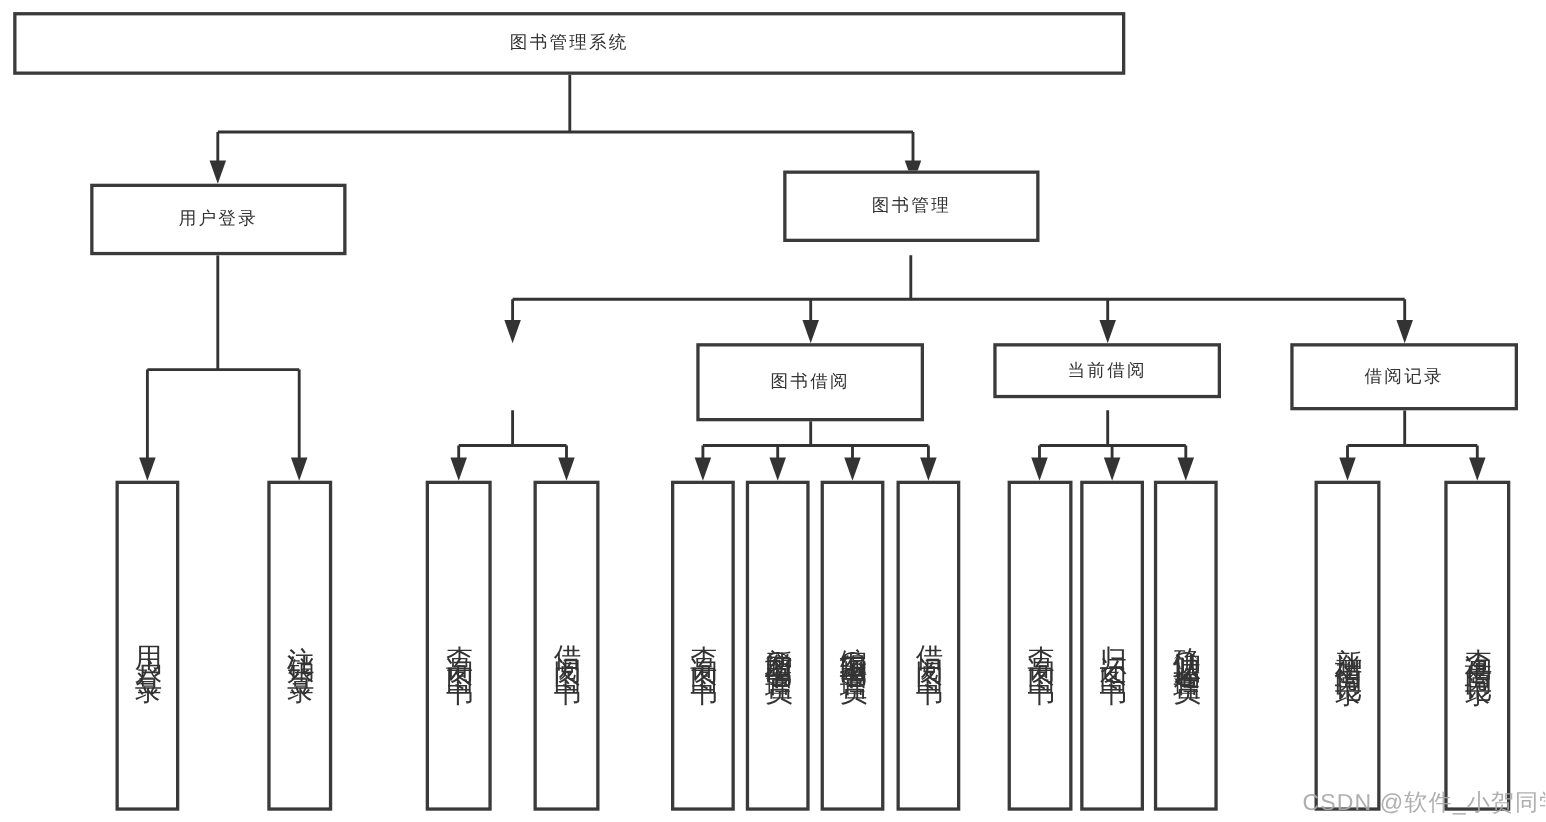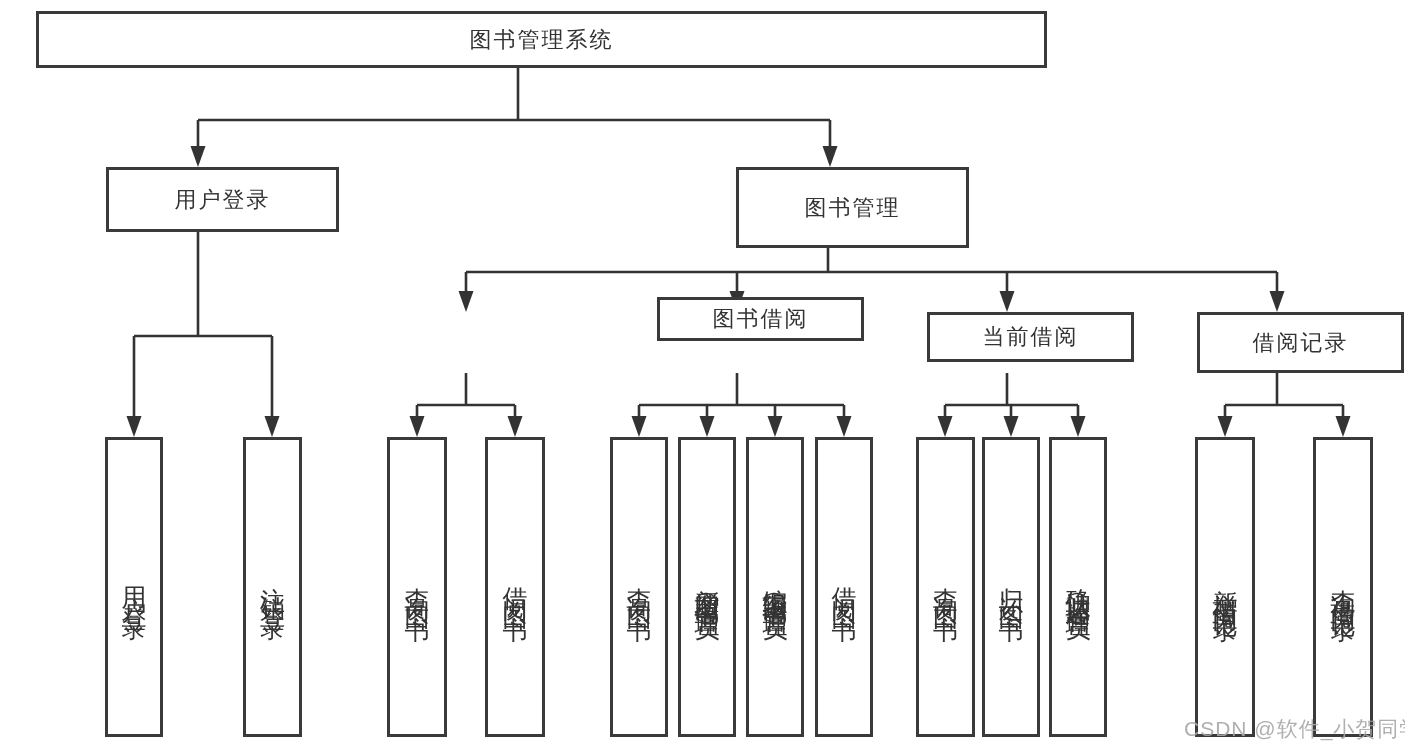--- a/index.html
+++ b/index.html
@@ -24,24 +24,23 @@
     box-sizing: border-box;
     border: 3px solid #3a3a3a;
     background: #ffffff;
     color: #333333;
     display: flex;
     align-items: center;
     justify-content: center;
     z-index: 2;
   }
   .hbox {
-    font-size: 22px;
+    font-size: 16px;
     letter-spacing: 2px;
     white-space: nowrap;
-    margin-left: 24px;
   }
   .vbox {
     writing-mode: vertical-rl;
     text-orientation: mixed;
     font-size: 25px;
     top: 437px;
     height: 300px;
     line-height: 1;
   }
   .sp4 { letter-spacing: 10px; }
@@ -102,23 +101,23 @@
     <g>
       <path class="ln" d="M1277 373 V405 M1225 405 H1343 M1225 405 V418 M1343 405 V418"></path>
       <path class="ar" d="M1217.5 416 L1232.5 416 L1225 437 Z"></path>
       <path class="ar" d="M1335.5 416 L1350.5 416 L1343 437 Z"></path>
     </g>
   </svg>
 
   <div class="node hbox" style="left:12px;top:11px;width:1011px;height:57px">图书管理系统</div>
 
   <div class="node hbox" style="left:82px;top:167px;width:233px;height:65px">用户登录</div>
-  <div class="node hbox" style="left:712px;top:167px;width:233px;height:81px">图书管理</div>
+  <div class="node hbox" style="left:712px;top:155px;width:233px;height:65px">图书管理</div>
 
-  <div class="node hbox" style="left:633px;top:297px;width:207px;height:44px">图书借阅</div>
+  <div class="node hbox" style="left:633px;top:312px;width:207px;height:71px">图书借阅</div>
   <div class="node hbox" style="left:903px;top:312px;width:207px;height:50px">当前借阅</div>
   <div class="node hbox" style="left:1173px;top:312px;width:207px;height:61px">借阅记录</div>
 
   <div class="node vbox sp4" style="left:105px;width:58px">用户登录</div>
   <div class="node vbox sp4" style="left:243px;width:59px">注销登录</div>
 
   <div class="node vbox sp4" style="left:387px;width:60px">查询图书</div>
   <div class="node vbox sp4" style="left:485px;width:60px">借阅图书</div>
 
   <div class="node vbox sp4" style="left:610px;width:58px">查询图书</div>

